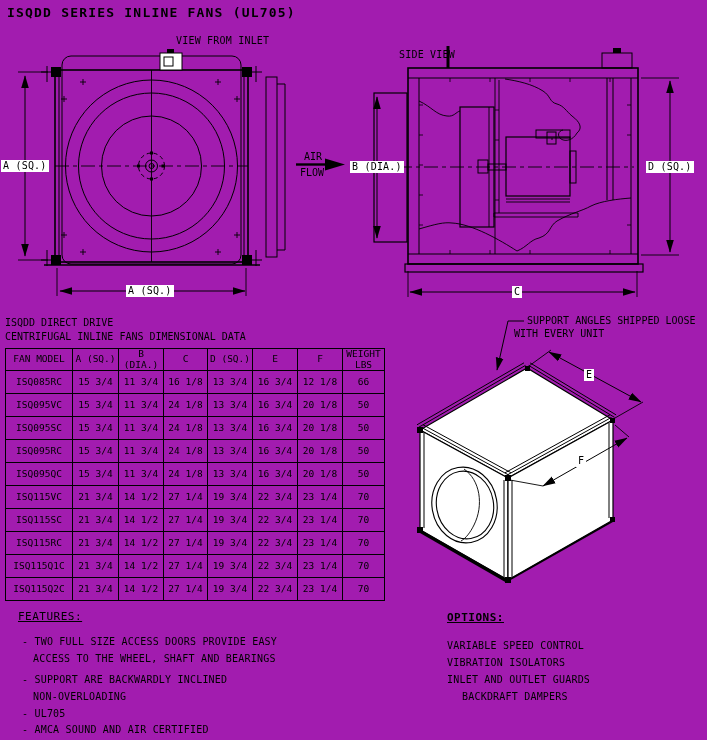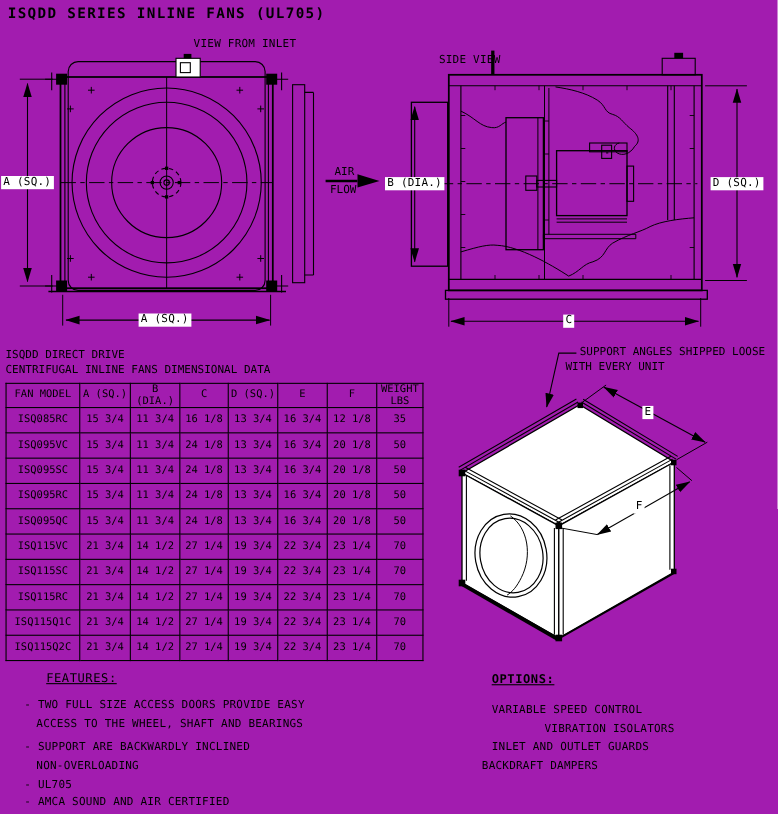--- a/index.html
+++ b/index.html
@@ -264,21 +264,21 @@
   </thead>
   <tbody>
         <tr>
           <td>ISQ085RC</td>
           <td>15 3/4</td>
           <td>11 3/4</td>
           <td>16 1/8</td>
           <td>13 3/4</td>
           <td>16 3/4</td>
           <td>12 1/8</td>
-          <td>35</td>
+          <td>66</td>
         </tr>
         <tr>
           <td>ISQ095VC</td>
           <td>15 3/4</td>
           <td>11 3/4</td>
           <td>24 1/8</td>
           <td>13 3/4</td>
           <td>16 3/4</td>
           <td>20 1/8</td>
           <td>50</td>
@@ -359,27 +359,27 @@
           <td>14 1/2</td>
           <td>27 1/4</td>
           <td>19 3/4</td>
           <td>22 3/4</td>
           <td>23 1/4</td>
           <td>70</td>
         </tr>
       </tbody>
 </table>
 
-<div class="t head" style="left:18px;top:611px;margin-left:24px;">FEATURES:</div>
+<div class="t head" style="left:18px;top:611px;">FEATURES:</div>
 <div class="t" style="left:33px;top:653px;">ACCESS TO THE WHEEL, SHAFT AND BEARINGS</div>
 <div class="t" style="left:22px;top:636px;">- TWO FULL SIZE ACCESS DOORS PROVIDE EASY</div>
 <div class="t" style="left:22px;top:674px;">- SUPPORT ARE BACKWARDLY INCLINED</div>
 <div class="t" style="left:33px;top:691px;">NON-OVERLOADING</div>
 <div class="t" style="left:22px;top:708px;">- UL705</div>
 <div class="t" style="left:22px;top:724px;text-align:center;">- AMCA SOUND AND AIR CERTIFIED</div>
 
 <div class="t head" style="left:447px;top:612px;font-weight:bold;">OPTIONS:</div>
 <div class="t" style="left:447px;top:640px;">VARIABLE SPEED CONTROL</div>
-<div class="t" style="left:447px;top:657px;margin-left:48px;">VIBRATION ISOLATORS</div>
+<div class="t" style="left:447px;top:657px;">VIBRATION ISOLATORS</div>
 <div class="t" style="left:447px;top:674px;">INLET AND OUTLET GUARDS</div>
-<div class="t" style="left:438px;top:691px;">BACKDRAFT DAMPERS</div>
+<div class="t" style="left:462px;top:691px;">BACKDRAFT DAMPERS</div>
 
 </div>
 
 </body></html>

